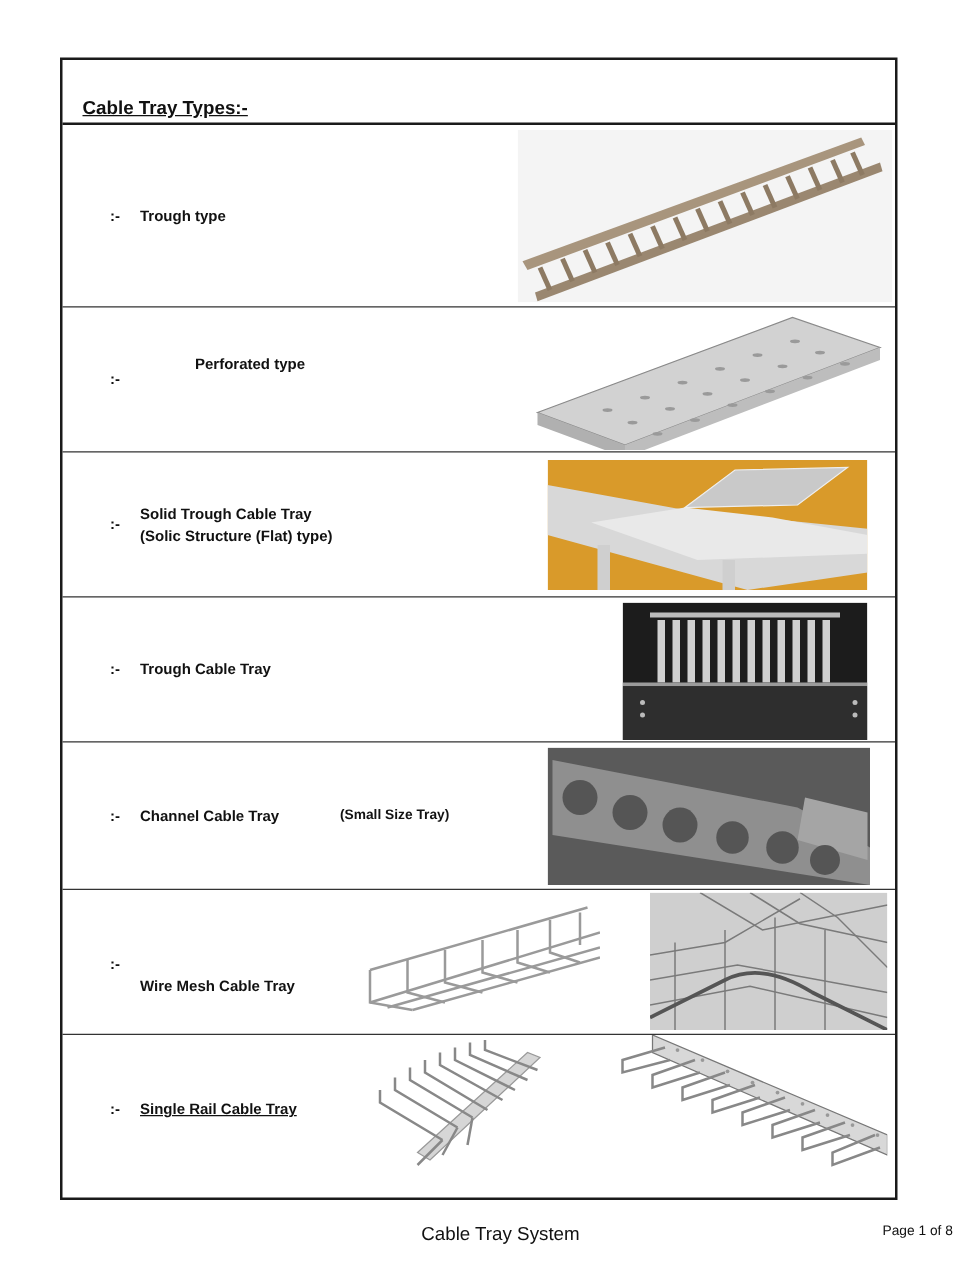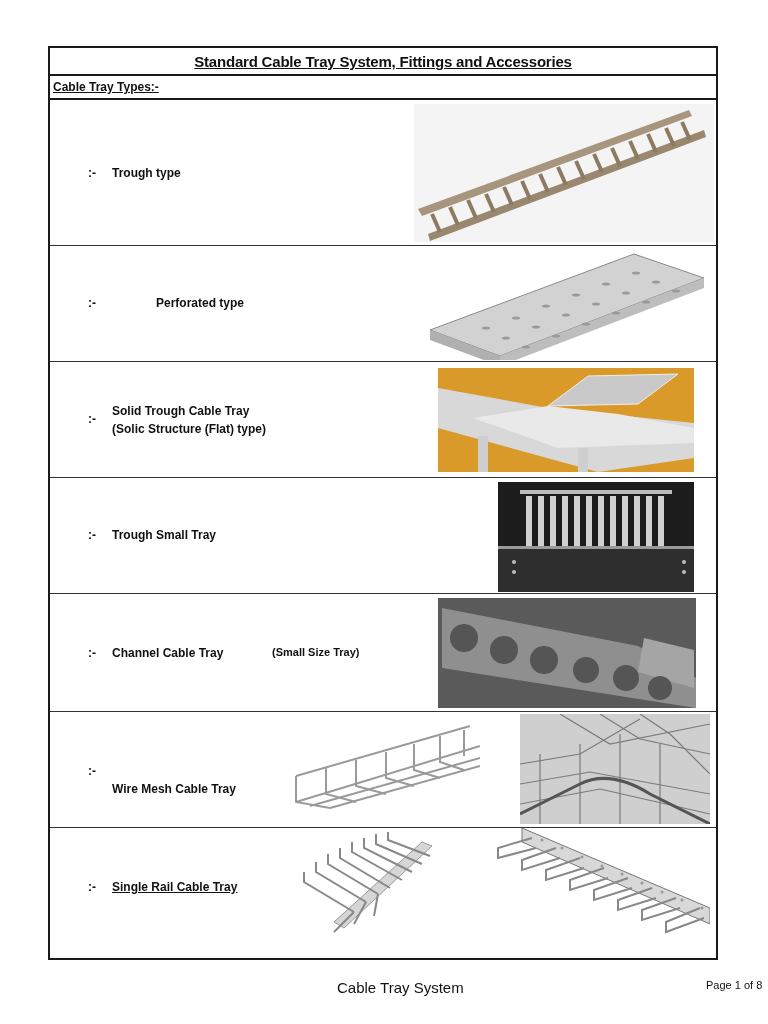--- a/index.html
+++ b/index.html
@@ -1,38 +1,35 @@
 <!DOCTYPE html>
 <html><head>
   <meta charset="utf-8">
   <style>
     html, body { margin: 0; padding: 0; background: #ffffff; }
     body { width: 768px; height: 1024px; position: relative; overflow: hidden; font-family: "Liberation Sans", "DejaVu Sans", sans-serif; color: #111; }
     .sheet { position: absolute; left: 48px; top: 46px; width: 670px; height: 914px; border: 2px solid #1a1a1a; box-sizing: border-box; }
     .title-row { position: absolute; left: 0; top: 0; width: 100%; height: 28px; border-bottom: 2px solid #1a1a1a; box-sizing: border-box; text-align: center; }
     .title { font-size: 15px; font-weight: bold; text-decoration: underline; line-height: 28px; letter-spacing: -0.2px; }
     .section-row { position: absolute; left: 0; top: 28px; width: 100%; height: 24px; border-bottom: 2px solid #1a1a1a; box-sizing: border-box; padding-left: 3px; }
-    .section { font-size: 12px; font-weight: bold; text-decoration: underline; line-height: 22px; }
+    .section { font-size: 15px; font-weight: bold; text-decoration: underline; line-height: 22px; margin-left: 13px; }
     .row { position: absolute; left: 0; width: 100%; border-bottom: 1px solid #333; box-sizing: border-box; }
     .row:last-child { border-bottom: none; }
     .bullet { position: absolute; left: 38px; font-size: 12px; font-weight: bold; }
     .label { position: absolute; left: 62px; font-size: 12px; font-weight: bold; line-height: 18px; }
     .note { position: absolute; left: 210px; font-size: 11px; font-weight: bold; padding-left: 12px; }
     .pic { position: absolute; overflow: hidden; }
     .footer-left { position: absolute; left: 337px; top: 979px; font-size: 15px; }
     .footer-right { position: absolute; left: 663px; top: 979px; font-size: 11px; padding-left: 43px; }
     svg { display: block; }
   </style>
 </head>
 <body>
 
 <div class="sheet">
-  <div class="title-row">
-    <span class="title">Standard Cable Tray System, Fittings and Accessories</span>
-  </div>
   <div class="section-row">
     <span class="section">Cable Tray Types:-</span>
   </div>
 
   <div class="row" style="top:52px;height:146px;">
     <span class="bullet" style="top:66px;">:-</span>
     <span class="label" style="top:64px;">Trough type</span>
     <div class="pic" style="left:364px;top:4px;width:300px;height:138px;">
       <svg width="300" height="138" viewBox="0 0 300 138">
         <rect width="300" height="138" fill="#f4f4f4"></rect>
@@ -54,21 +51,21 @@
           <line x1="234" y1="30" x2="242" y2="48"></line>
             <line x1="252" y1="24" x2="260" y2="42"></line>
           <line x1="268" y1="18" x2="276" y2="36"></line>
         </g>
       </svg>
     </div>
   </div>
 
   <div class="row" style="top:198px;height:116px;">
     <span class="bullet" style="top:50px;">:-</span>
-    <span class="label" style="top:48px;padding-left:44px;">Perforated type</span>
+    <span class="label" style="top:36px;padding-left:44px;">Perforated type</span>
     <div class="pic" style="left:376px;top:2px;width:282px;height:112px;">
       <svg width="282" height="112" viewBox="0 0 282 112">
         <rect width="282" height="112" fill="#ffffff"></rect>
         <polygon points="4,82 208,6 278,30 74,108" fill="#d2d2d2" stroke="#8a8a8a" stroke-width="1"></polygon>
         <polygon points="4,82 4,92 74,118 74,108" fill="#b0b0b0"></polygon>
         <polygon points="74,108 278,30 278,40 74,118" fill="#bdbdbd"></polygon>
         <g fill="#9a9a9a">
           <ellipse cx="60" cy="80" rx="4" ry="1.5"></ellipse>
             <ellipse cx="90" cy="70" rx="4" ry="1.5"></ellipse>
             <ellipse cx="120" cy="58" rx="4" ry="1.5"></ellipse>
@@ -103,21 +100,21 @@
         <polygon points="35,50 110,38 180,46 256,60 256,75 120,80" fill="#e9e9e9"></polygon>
         <polygon points="110,38 150,8 240,6 200,36" fill="#c9c9c9" stroke="#eeeeee"></polygon>
         <rect x="40" y="68" width="10" height="36" fill="#cfcfcf"></rect>
         <rect x="140" y="80" width="10" height="24" fill="#cfcfcf"></rect>
       </svg>
     </div>
   </div>
 
   <div class="row" style="top:430px;height:116px;">
     <span class="bullet" style="top:50px;">:-</span>
-    <span class="label" style="top:48px;">Trough Small Tray</span>
+    <span class="label" style="top:48px;">Trough Cable Tray</span>
     <div class="pic" style="left:448px;top:4px;width:196px;height:110px;">
       <svg width="196" height="110" viewBox="0 0 196 110">
         <rect width="196" height="110" fill="#1c1c1c"></rect>
         <rect x="22" y="8" width="152" height="4" fill="#bbbbbb"></rect>
         <g fill="#d0d0d0">
           <rect x="28" y="14" width="6" height="50"></rect>
             <rect x="40" y="14" width="6" height="50"></rect>
             <rect x="52" y="14" width="6" height="50"></rect>
           <rect x="64" y="14" width="6" height="50"></rect>
             <rect x="76" y="14" width="6" height="50"></rect>

